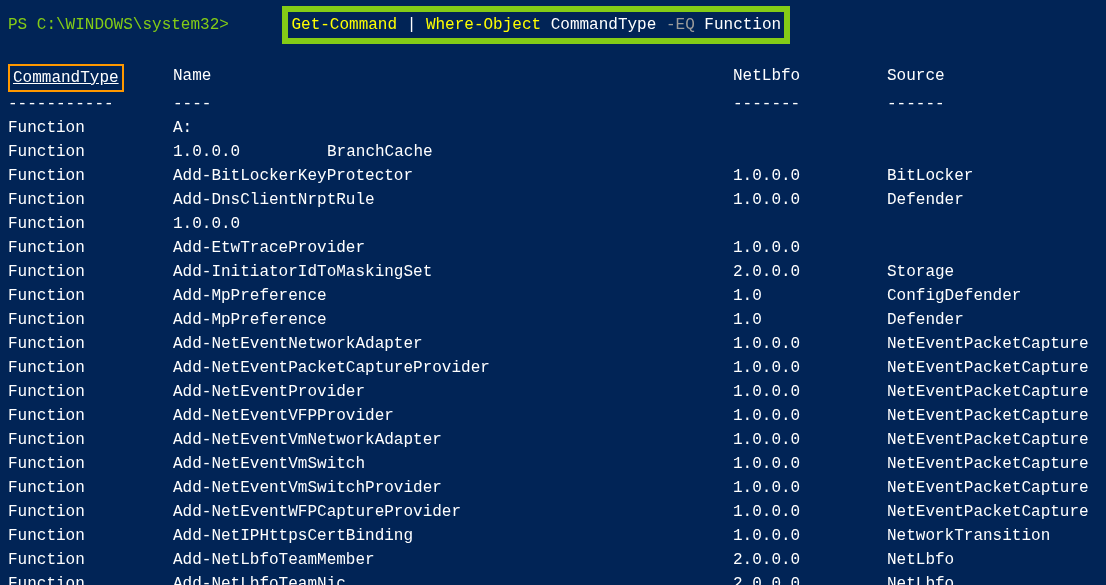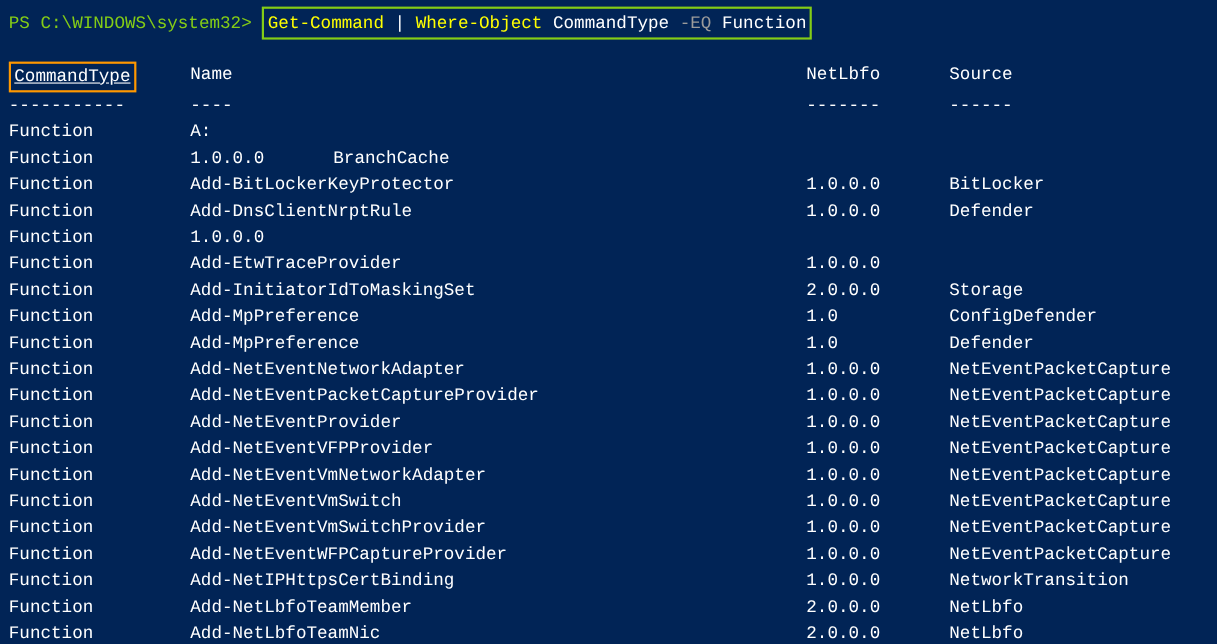--- a/index.html
+++ b/index.html
@@ -19,23 +19,24 @@
       width: 1106px;
       height: 585px;
     }
     .prompt-line {
       margin-bottom: 20px;
     }
     .prompt-text {
       color: #84cc16;
     }
     .command-box {
-      border: 2px solid #84cc16;
+      border: 6px solid #84cc16;
       padding: 1px 3px;
       display: inline-block;
+      margin-left: 44px;
     }
     .cmd-yellow {
       color: #ffff00;
     }
     .cmd-white {
       color: #ffffff;
     }
     .cmd-gray {
       color: #9b9b9b;
     }
@@ -56,20 +57,21 @@
     .col-name {
       width: 560px;
       flex-shrink: 0;
     }
     .col-version {
       width: 130px;
       flex-shrink: 0;
     }
     .col-source {
       flex: 1;
+      margin-left: 24px;
     }
     .header-commandtype {
       border: 2px solid #ff9800;
       padding: 0 3px;
       display: inline-block;
     }
     .underline-header {
       text-decoration: underline;
     }
   </style>

